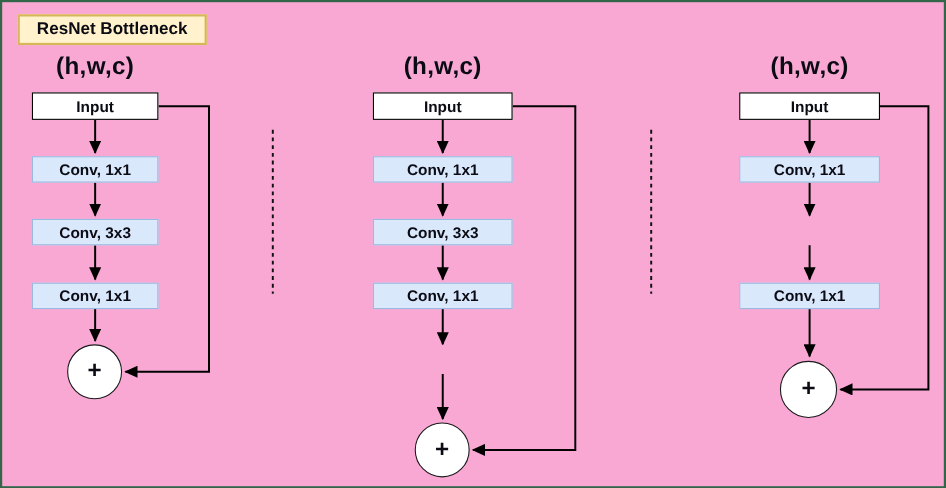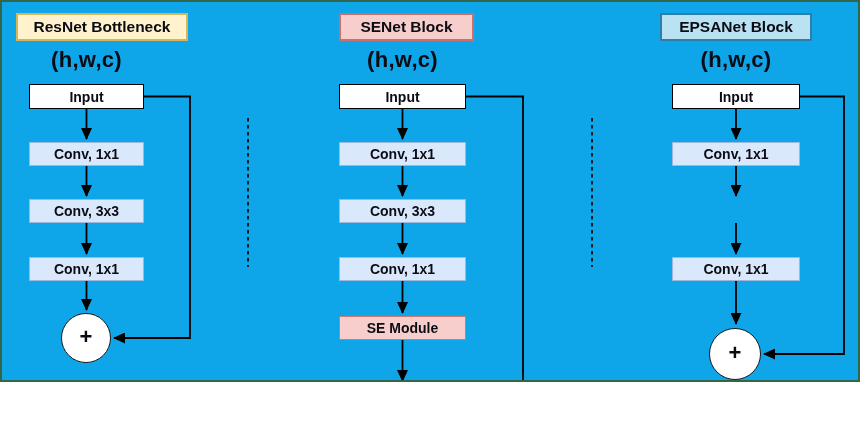--- a/index.html
+++ b/index.html
@@ -1,21 +1,21 @@
 <!DOCTYPE html>
 <html><head>
 <meta charset="utf-8">
 <style>
   html,body{margin:0;padding:0;background:#fff;}
   .canvas{
     position:relative;
-    width:860px;height:382px;
+    width:860px;height:444px;
     box-sizing:border-box;
     border:2px solid #336649;
-    background:#0ea5e9;
+    background:#f9a8d4;
     font-family:"Liberation Sans", sans-serif;
     overflow:hidden;
   }
   .wires{position:absolute;left:0;top:0;width:860px;height:444px;}
   .abs{position:absolute;box-sizing:border-box;}
   .badge{
     display:flex;align-items:center;justify-content:center;
     font-weight:700;font-size:15.5px;color:#0b0b14;
     border-width:2px;border-style:solid;
   }
@@ -78,29 +78,26 @@
   </svg>
 
   <div class="abs badge badge-yellow" style="left:14px;top:11px;width:172px;height:28px;">ResNet Bottleneck</div>
   <div class="abs hwc" style="left:27px;top:46px;width:115px;height:24px;">(h,w,c)</div>
   <div class="abs node" style="left:27px;top:82px;width:115px;height:25px;">Input</div>
   <div class="abs node node-conv" style="left:27px;top:140px;width:115px;height:24px;">Conv, 1x1</div>
   <div class="abs node node-conv" style="left:27px;top:197px;width:115px;height:24px;">Conv, 3x3</div>
   <div class="abs node node-conv" style="left:27px;top:255px;width:115px;height:24px;">Conv, 1x1</div>
   <div class="abs plus-circle" style="left:59px;top:311px;width:50px;height:50px;">+</div>
 
-  <div class="abs badge badge-pink" style="left:337px;top:11px;width:135px;height:28px;">SENet Block</div>
   <div class="abs hwc" style="left:337px;top:46px;width:127px;height:24px;">(h,w,c)</div>
   <div class="abs node" style="left:337px;top:82px;width:127px;height:25px;">Input</div>
   <div class="abs node node-conv" style="left:337px;top:140px;width:127px;height:24px;">Conv, 1x1</div>
   <div class="abs node node-conv" style="left:337px;top:197px;width:127px;height:24px;">Conv, 3x3</div>
   <div class="abs node node-conv" style="left:337px;top:255px;width:127px;height:24px;">Conv, 1x1</div>
-  <div class="abs node node-se" style="left:337px;top:314px;width:127px;height:24px;">SE Module</div>
   <div class="abs plus-circle" style="left:375px;top:382px;width:50px;height:50px;">+</div>
 
-  <div class="abs badge badge-blue" style="left:658px;top:11px;width:152px;height:28px;">EPSANet Block</div>
   <div class="abs hwc" style="left:670px;top:46px;width:128px;height:24px;">(h,w,c)</div>
   <div class="abs node" style="left:670px;top:82px;width:128px;height:25px;">Input</div>
   <div class="abs node node-conv" style="left:670px;top:140px;width:128px;height:24px;">Conv, 1x1</div>
   <div class="abs node node-conv" style="left:670px;top:255px;width:128px;height:24px;">Conv, 1x1</div>
   <div class="abs plus-circle" style="left:707px;top:326px;width:52px;height:52px;">+</div>
 
 </div>
 
 </body></html>

